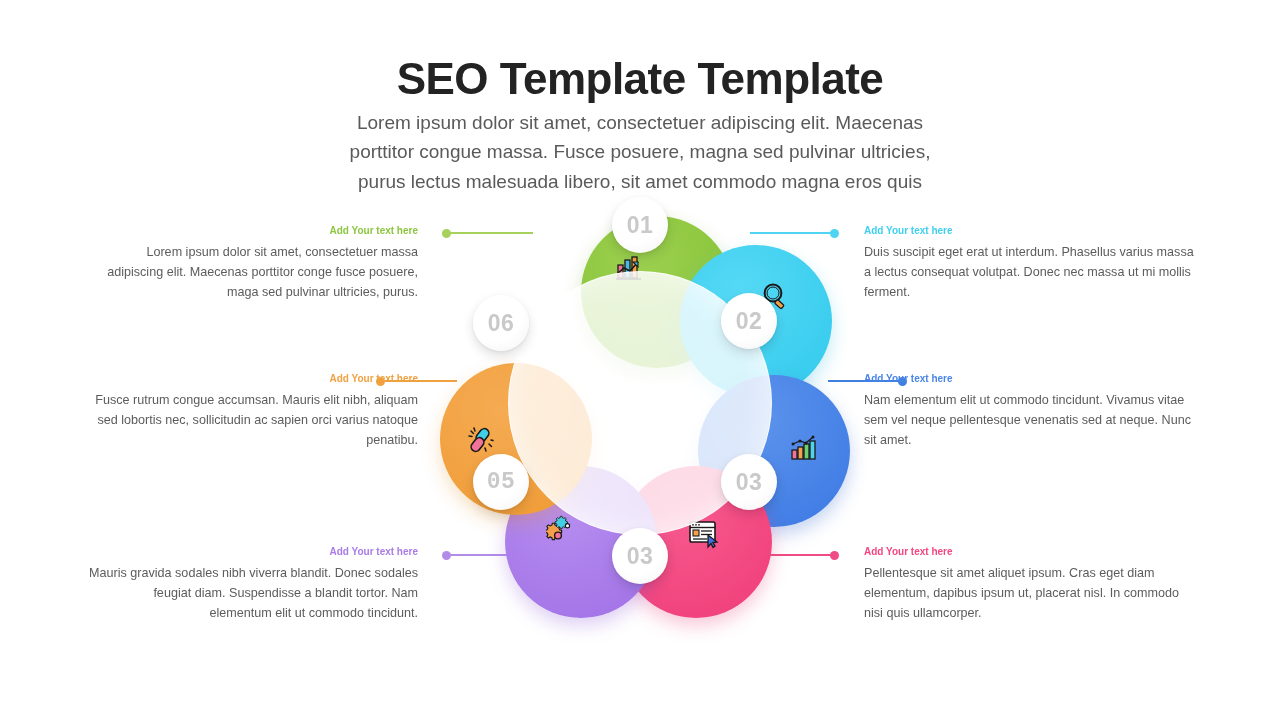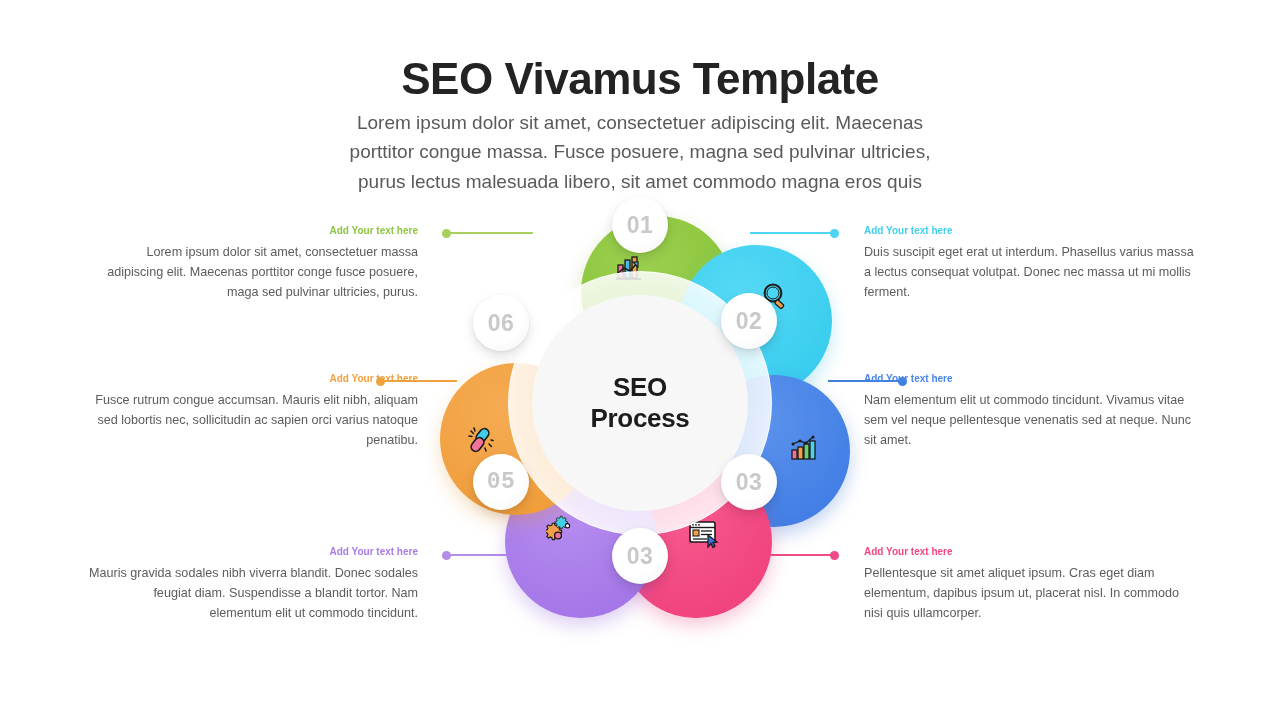--- a/index.html
+++ b/index.html
@@ -117,21 +117,21 @@
   .n3 { left:281px; top:251px; }
   .n4 { left:172px; top:325px; }
   .n5 { left:33px;  top:251px;font-family:Liberation Mono, monospace; }
   .n6 { left:33px;  top:92px;  }
 </style>
 </head>
 <body>
 
 <div id="stage">
 
-  <div class="title"><span>SEO Vivamus </span><span class="ital">Template</span></div>
+  <div class="title"><span>SEO Template </span><span class="ital">Template</span></div>
   <div class="subtitle">Lorem ipsum dolor sit amet, consectetuer adipiscing elit. Maecenas porttitor congue massa. Fusce posuere, magna sed pulvinar ultricies, purus lectus malesuada libero, sit amet commodo magna eros quis urna.</div>
 
   <div class="conn l" style="left:443px; top:232px; width:90px; background:#a7d05c;">
     <span class="dot" style="background:#a7d05c;"></span>
   </div>
   <div class="conn r" style="left:750px; top:232px; width:88px; background:#4fd4f2;">
     <span class="dot" style="background:#4fd4f2;"></span>
   </div>
   <div class="conn l" style="left:377px; top:380px; width:80px; background:#f0a23f;">
     <span class="dot" style="background:#f0a23f;"></span>
@@ -263,26 +263,20 @@
             <line x1="9" y1="4" x2="10" y2="7"></line>
             <line x1="24" y1="20" x2="26.5" y2="22.5"></line>
             <line x1="26" y1="16" x2="28" y2="16.5"></line>
             <line x1="20" y1="24" x2="21" y2="27"></line>
           </g>
         </svg>
       </span>
     </div>
 
     <div class="center-disc"></div>
-    <div class="center-core">
-      <div class="center-label">
-        <div>SEO</div>
-        <div>Process</div>
-      </div>
-    </div>
 
     <div class="badge n1">01</div>
     <div class="badge n2">02</div>
     <div class="badge n3">03</div>
     <div class="badge n4">03</div>
     <div class="badge n5">05</div>
     <div class="badge n6">06</div>
 
   </div>
 </div>

